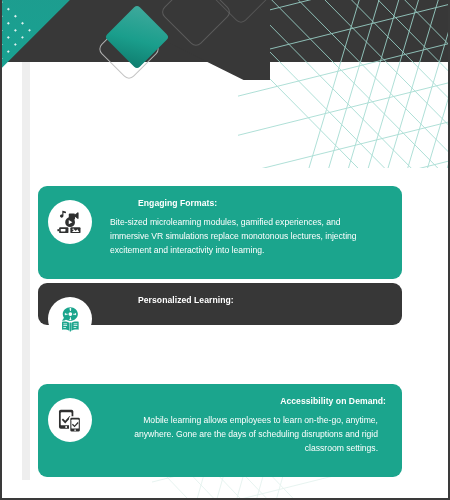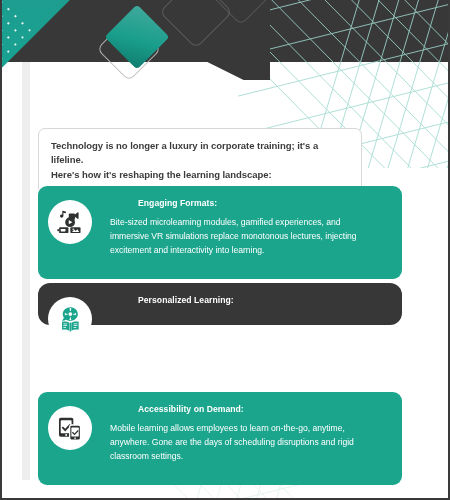--- a/index.html
+++ b/index.html
@@ -147,21 +147,21 @@
   .card {
     position: absolute;
     left: 36px;
     width: 364px;
     box-sizing: border-box;
     border-radius: 9px;
     padding: 12px 16px 13px 64px;
     z-index: 9;
   }
   .card-teal { background: #1ba58d; }
-  .card-dark { background: #373737; border-radius: 12px; }
+  .card-dark { background: #373737; }
 
   .card-icon {
     position: absolute;
     left: 10px;
     top: 14px;
     width: 44px;
     height: 44px;
     border-radius: 50%;
     background: #ffffff;
     display: flex;
@@ -180,21 +180,21 @@
   .card-body {
     margin: 8px;
     font-size: 8.6px;
     line-height: 1.62;
     color: #ffffff;
     letter-spacing: -0.02px;
   }
 
   #card-0 { top: 186px; }
   #card-1 { top: 283px; }
-  #card-2 { top: 392px; }
+  #card-2 { top: 384px; text-align: right; }
 </style>
 </head>
 <body>
 
 <div id="page">
 
   <div class="header-band"></div>
   <div class="band-step"></div>
 
   <svg class="mesh" viewBox="0 0 260 190" xmlns="http://www.w3.org/2000/svg">
@@ -218,24 +218,20 @@
 
   <div class="teal-diamond">
     <div class="teal-diamond-dots"></div>
   </div>
 
   <div class="outline-diamond od-1"></div>
   <div class="small-diamond"></div>
 
   <div class="left-rail"></div>
 
-  <div class="intro-box">
-    <p class="intro-text">Technology is no longer a luxury in corporate training; it's a lifeline.</p>
-    <p class="intro-text">Here's how it's reshaping the learning landscape:</p>
-  </div>
 
   <div id="card-0" class="card card-teal">
     <div class="card-icon">
       <svg width="28" height="28" viewBox="0 0 32 32" xmlns="http://www.w3.org/2000/svg">
         <g fill="#2f3030">
           <path d="M7.2 3.6c0-.4.3-.6.6-.5l3.1.8c.3.1.5.3.5.6v1c0 .3-.3.5-.6.4l-2.3-.6v3.9c0 1-.9 1.8-2 1.8s-2-.8-2-1.8.9-1.8 2-1.8c.3 0 .5 0 .7.1z"></path>
           <path d="M24.6 5.1c.5-.4 1.2 0 1.2.6v6.1c0 .6-.7 1-1.2.6l-3-2.3v-2.7z"></path>
           <rect x="14.6" y="6.2" width="7.1" height="7.1" rx="1.1"></rect>
           <path d="M10.5 16.2a5.6 5.6 0 1 1 11.2 0 5.6 5.6 0 0 1-11.2 0z"></path>
           <path d="M14.6 13.8l4.1 2.4-4.1 2.4z" fill="#fff"></path>

